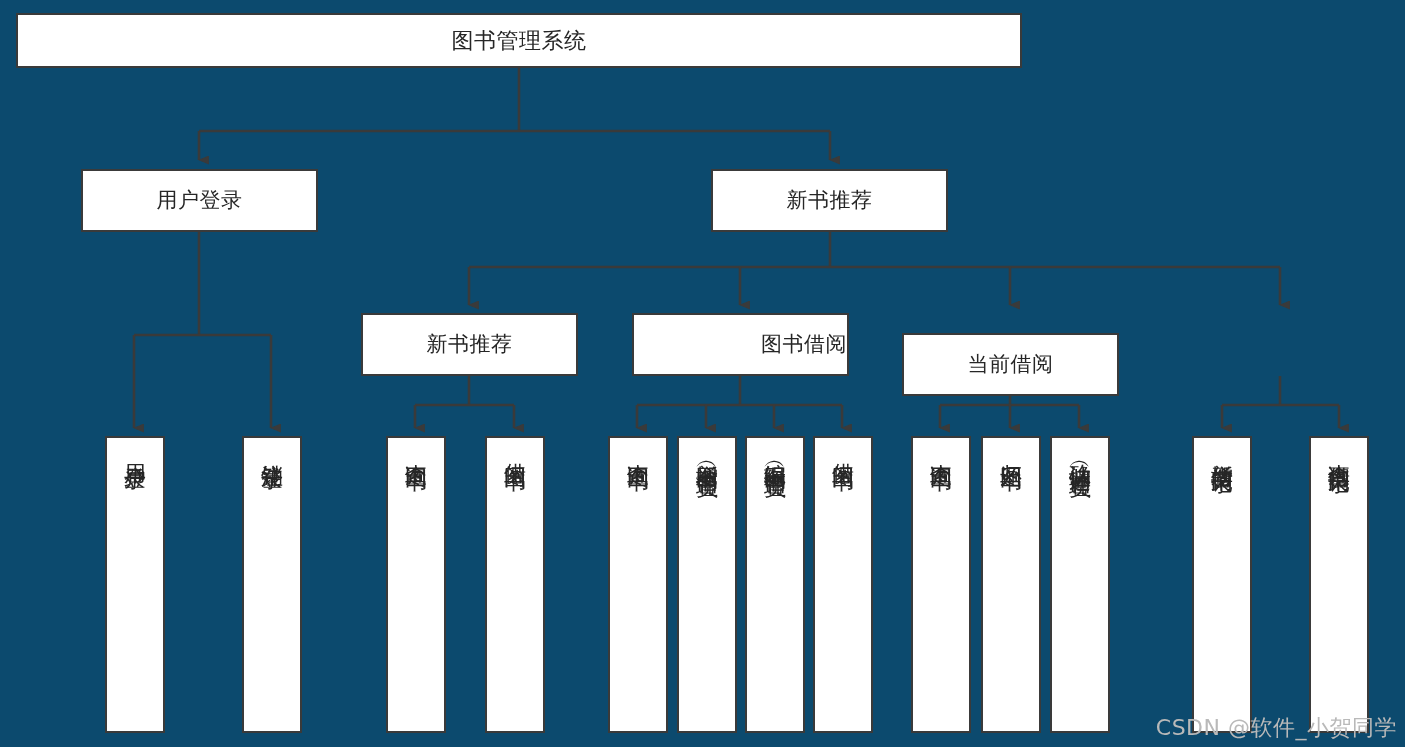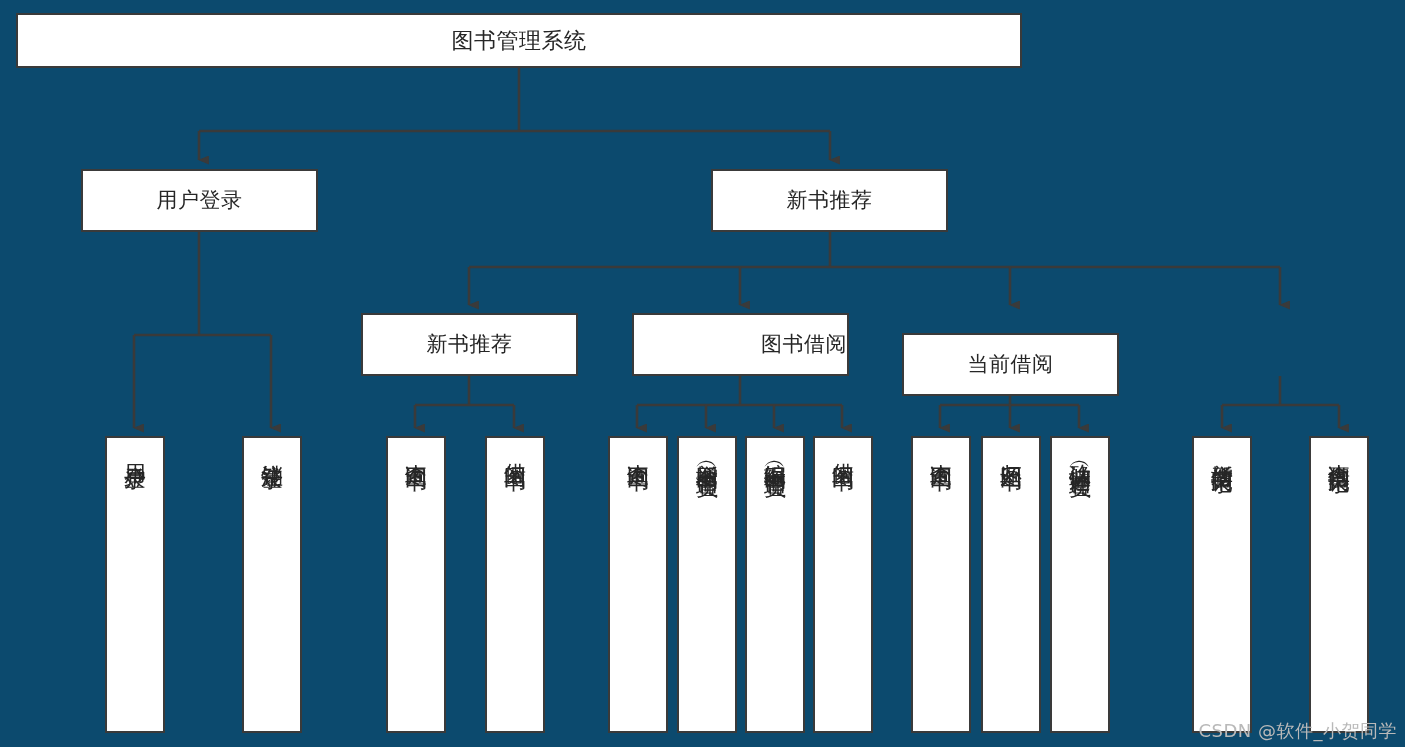--- a/index.html
+++ b/index.html
@@ -63,21 +63,21 @@
     text-orientation: upright;
     font-size: 22px;
     letter-spacing: 2px;
     line-height: 1;
     white-space: nowrap;
   }
   #watermark {
     position: absolute;
     right: 8px;
     bottom: 4px;
-    font-size: 18px;
+    font-size: 22px;
     color: #b9b9b9;
     letter-spacing: 0.5px;
     user-select: none;
     white-space: nowrap;
   }
 </style>
 </head>
 <body>
 
 <div id="diagram-canvas">

